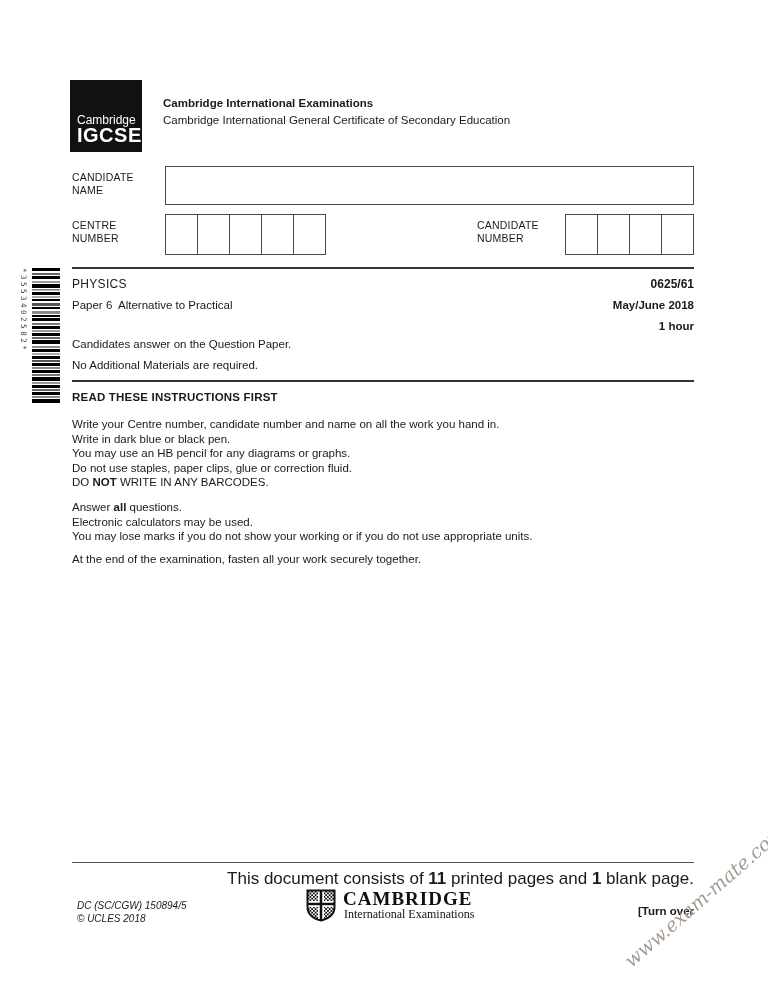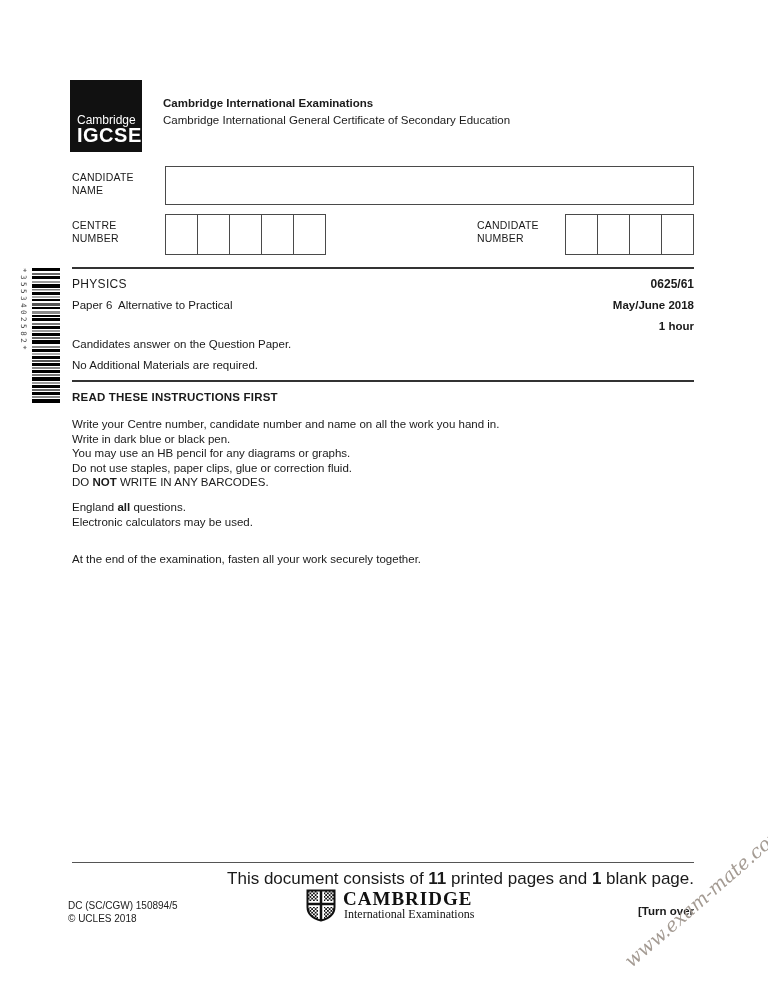--- a/index.html
+++ b/index.html
@@ -59,21 +59,21 @@
   
   .instr-heading { left:72px; top:391px; font-size:11.5px; font-weight:bold; letter-spacing:0.2px; }
   .para { left:72px; font-size:11.5px; line-height:14.5px; width:600px; }
   .para1 { top:417px; }
   .para2 { top:500px; }
   .para3 { top:552px; }
 
   
   .syllabus-note { left:72px; top:849px; width:622px; text-align:center; font-size:8.5px; color:#222; }
   .consists { left:72px; top:869px; width:622px; text-align:right; font-size:17px; }
-  .dc-block { left:68px; top:899px; font-size:10px; line-height:13px; }
+  .dc-block { left:77px; top:899px; font-size:10px; line-height:13px;font-style:italic; }
   .turn-over { right:74px; top:905px; font-size:11.5px; font-weight:bold; }
 
   .crest-block { left:306px; top:889px; display:flex; align-items:flex-start; }
   .crest-svg { margin-right:7px; }
   .crest-name { font-family:"Liberation Serif", serif; font-weight:bold; font-size:19px; line-height:19px; letter-spacing:1px; color:#111; }
   .crest-sub  { font-family:Liberation Serif, serif; font-size:12px; line-height:11px; color:#111; margin-top:1px; margin-left:1px; }
 
   .watermark {
     left:627px; top:952px; transform:rotate(-41deg); transform-origin:0 50%;
     font-family:"DejaVu Serif", serif; font-style:italic; font-size:19px;
@@ -171,22 +171,23 @@
 
   <div class="abs para para1">
     <div>Write your Centre number, candidate number and name on all the work you hand in.</div>
     <div>Write in dark blue or black pen.</div>
     <div>You may use an HB pencil for any diagrams or graphs.</div>
     <div>Do not use staples, paper clips, glue or correction fluid.</div>
     <div><span>DO </span><b>NOT</b><span> WRITE IN ANY BARCODES.</span></div>
   </div>
 
   <div class="abs para para2">
-    <div><span>England </span><b>all</b><span> questions.</span></div>
+    <div><span>Answer </span><b>all</b><span> questions.</span></div>
     <div>Electronic calculators may be used.</div>
+    <div>You may lose marks if you do not show your working or if you do not use appropriate units.</div>
   </div>
 
   <div class="abs para para3">
     <div>At the end of the examination, fasten all your work securely together.</div>
   </div>
 
   <div class="abs rule-thin"></div>
   <div class="abs consists"><span>This document consists of </span><b>11</b><span> printed pages and </span><b>1</b><span> blank page.</span></div>
 
   <div class="abs dc-block">

